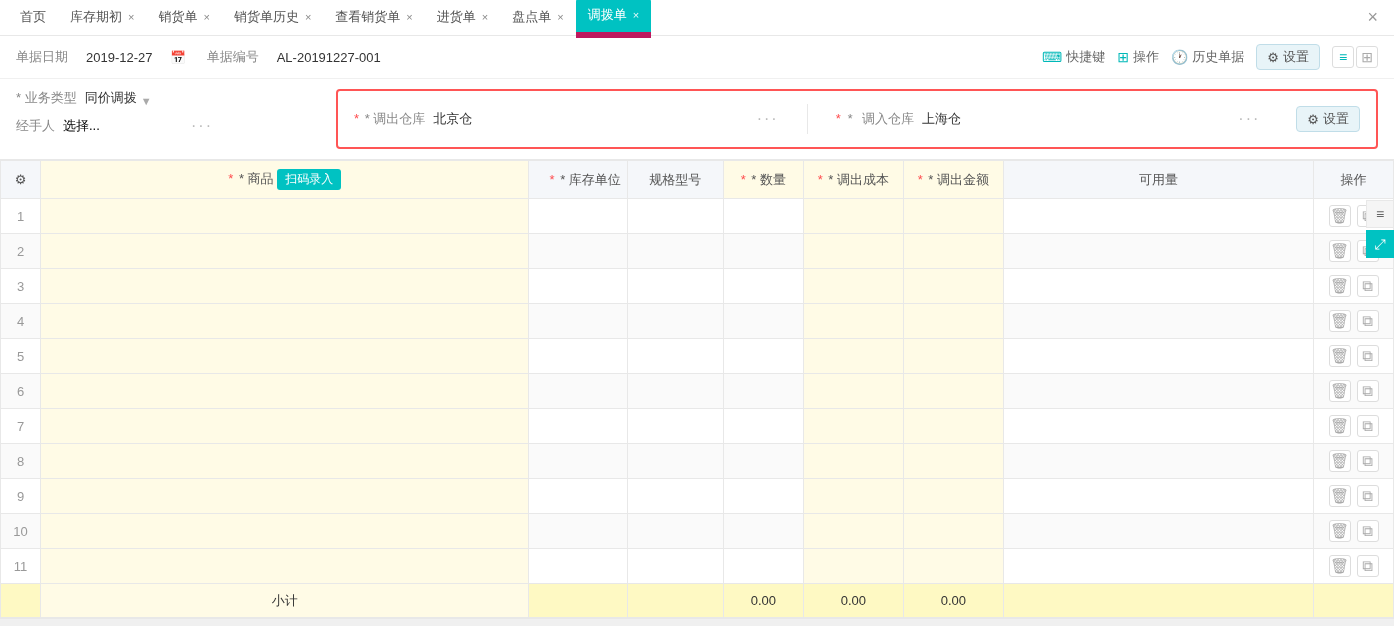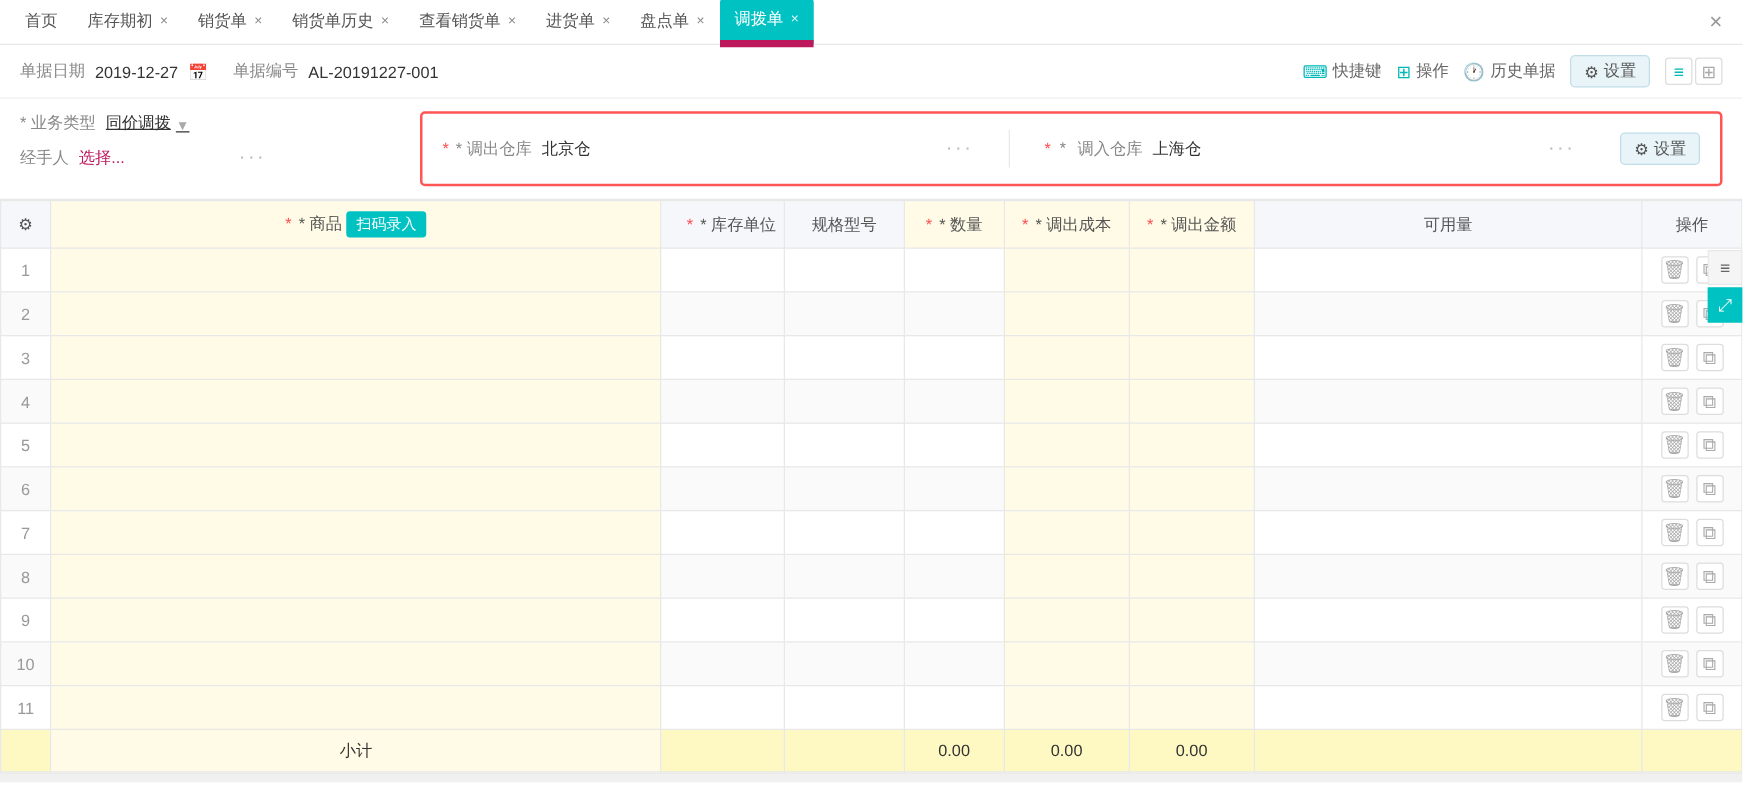--- a/index.html
+++ b/index.html
@@ -51,21 +51,21 @@
     .toolbar {
       display: flex;
       align-items: center;
       padding: 8px 16px;
       border-bottom: 1px solid #f0f0f0;
       gap: 20px;
     }
     .toolbar-item {
       display: flex;
       align-items: center;
-      gap: 8px;
+      gap: 18px;
       color: #555;
       font-size: 13px;
     }
     .toolbar-item .label { color: #888; }
     .toolbar-item .value { color: #333; font-weight: 500; }
     .toolbar-right {
       margin-left: auto;
       display: flex;
       align-items: center;
       gap: 12px;
@@ -119,21 +119,20 @@
     .required { color: #ff4d4f; margin-right: 2px; }
     .form-value {
       color: #333;
       font-size: 13px;
     }
     .form-select {
       display: flex;
       align-items: flex-end;
       gap: 4px;
       min-width: 160px;
-      text-decoration: underline;
     }
     .dropdown-arrow { color: #aaa; font-size: 11px; cursor: pointer; }
     .more-dots { color: #bbb; cursor: pointer; letter-spacing: 2px; font-size: 16px; }
 
     
     .highlight-box {
       border: 2px solid #f55;
       border-radius: 4px;
       padding: 10px 16px;
       display: flex;
@@ -331,21 +330,21 @@
   <div class="form-left">
     <div class="form-row">
       <span class="form-label">* 业务类型</span>
       <div class="form-select">
         <span class="form-value">同价调拨</span>
         <span class="dropdown-arrow">▼</span>
       </div>
     </div>
     <div class="form-row">
       <span class="form-label">经手人</span>
-      <span class="form-value" style="color:#be185d; cursor:pointer; min-width:120px;">
+      <span class="form-value" style="color:#000000; cursor:pointer; min-width:120px;">
         <span>选择...</span>
       </span>
       <span class="more-dots">···</span>
     </div>
   </div>
 
   <div class="highlight-box">
     <div class="warehouse-item">
       <span class="warehouse-label">
         <span class="required">*</span>

